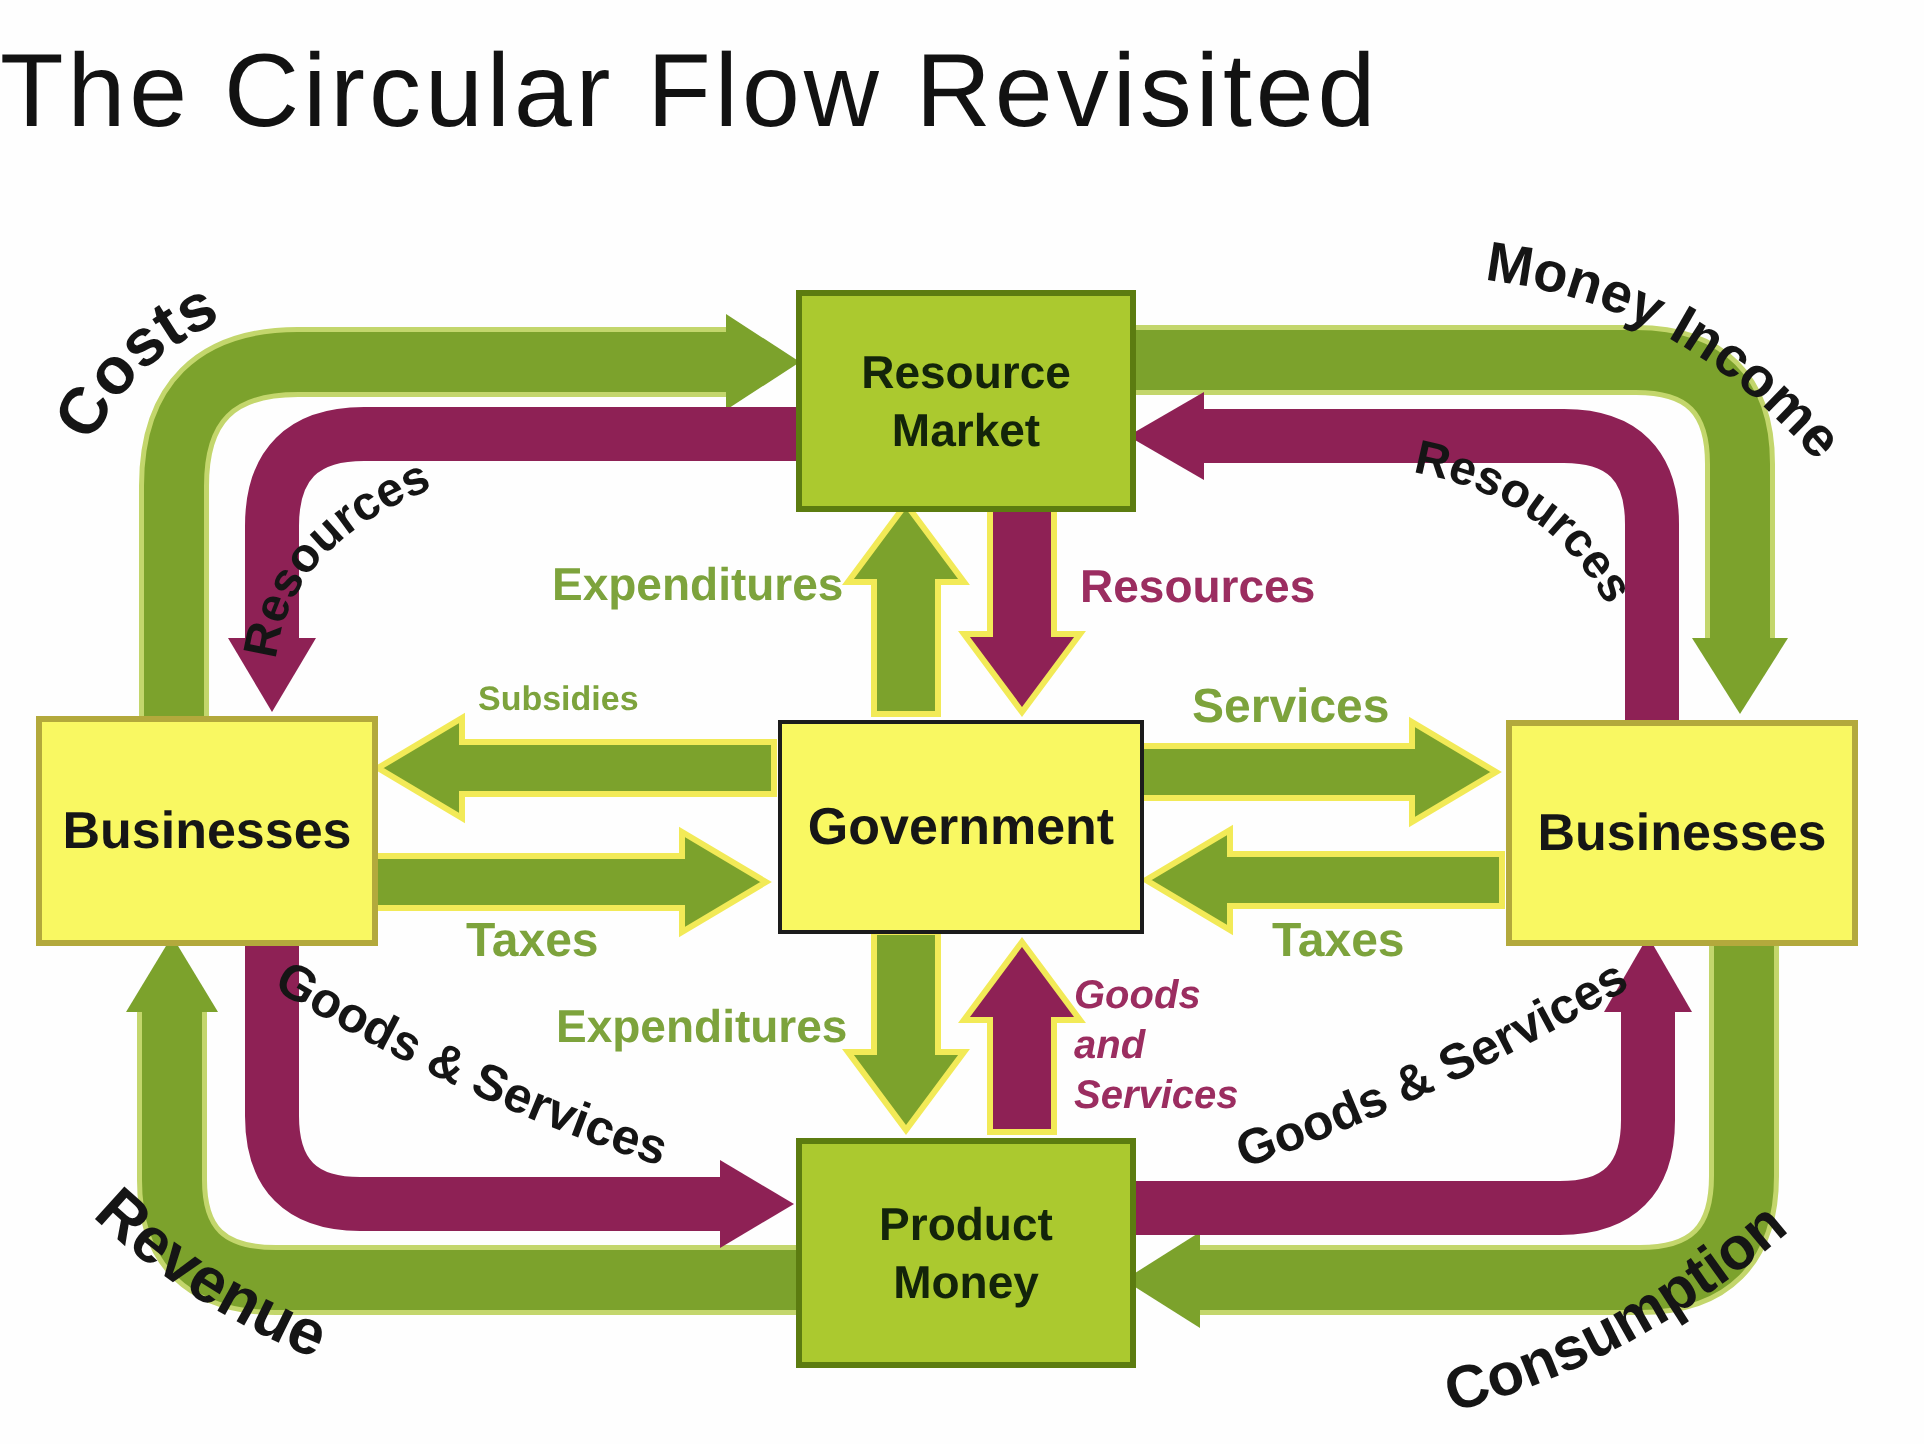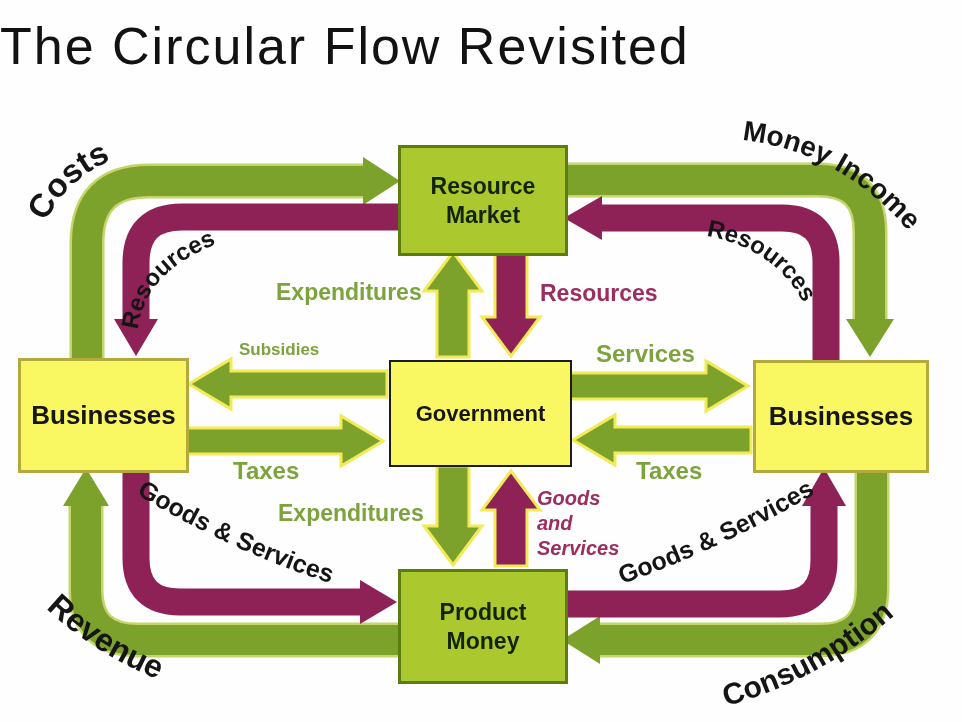--- a/index.html
+++ b/index.html
@@ -29,21 +29,21 @@
   .fs33{font-size:33px;} .fs30{font-size:30px;} .fs28{font-size:28px;}
   .fs25{font-size:25px;} .fs24{font-size:24px;} .fs32{font-size:32px;}
 
   
   .box{
     position:absolute;z-index:2;display:flex;align-items:center;justify-content:center;
     text-align:center;font-weight:bold;color:#13240a;
   }
   .box-green{background:var(--boxGreen,#abc92f);border:3px solid var(--boxGreenBorder,#5c7c10);font-size:23px;line-height:1.25;}
   .box-yellow{background:var(--boxYellow,#f9f862);border:3px solid var(--boxYellowBorder,#b3a93c);font-size:26px;color:#161616;}
-  .box-gov{background:var(--boxYellow,#f9f862);border:2px solid #1c1c1c;font-size:22px;color:#161616;}
+  .box-gov{background:var(--boxYellow,#f9f862);border:2px solid #1c1c1c;font-size:26px;color:#161616;}
   .box-resource-market{left:398px;top:145px;width:164px;height:105px;}
   .box-product-market{left:398px;top:569px;width:164px;height:109px;}
   .box-businesses{left:18px;top:358px;width:165px;height:109px;}
   .box-government{left:389px;top:360px;width:179px;height:103px;}
   .box-households{left:753px;top:360px;width:170px;height:107px;}
   .wrap2{width:118px;}
 
   
   .lbl{position:absolute;z-index:3;font-weight:bold;white-space:nowrap;}
   .lbl-green{color:var(--labelGreen,#7da33c);}

